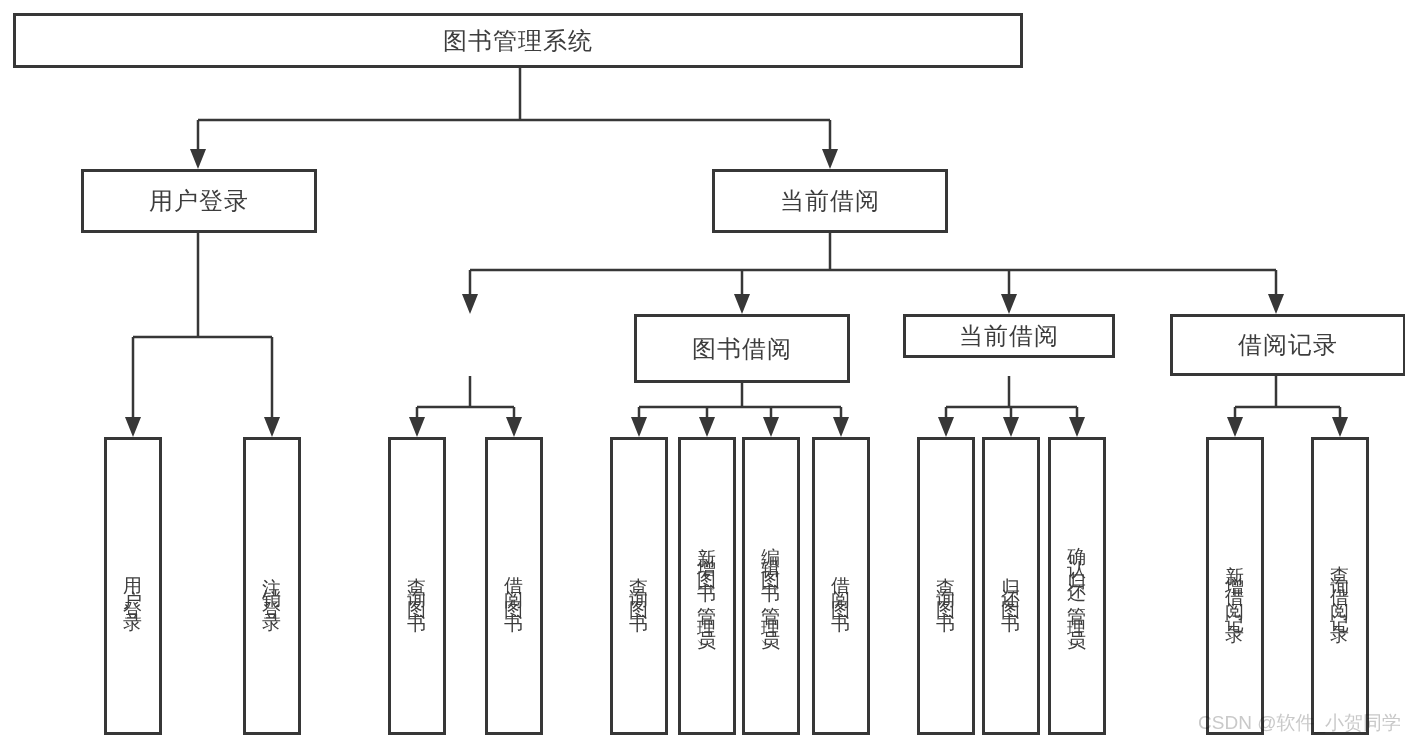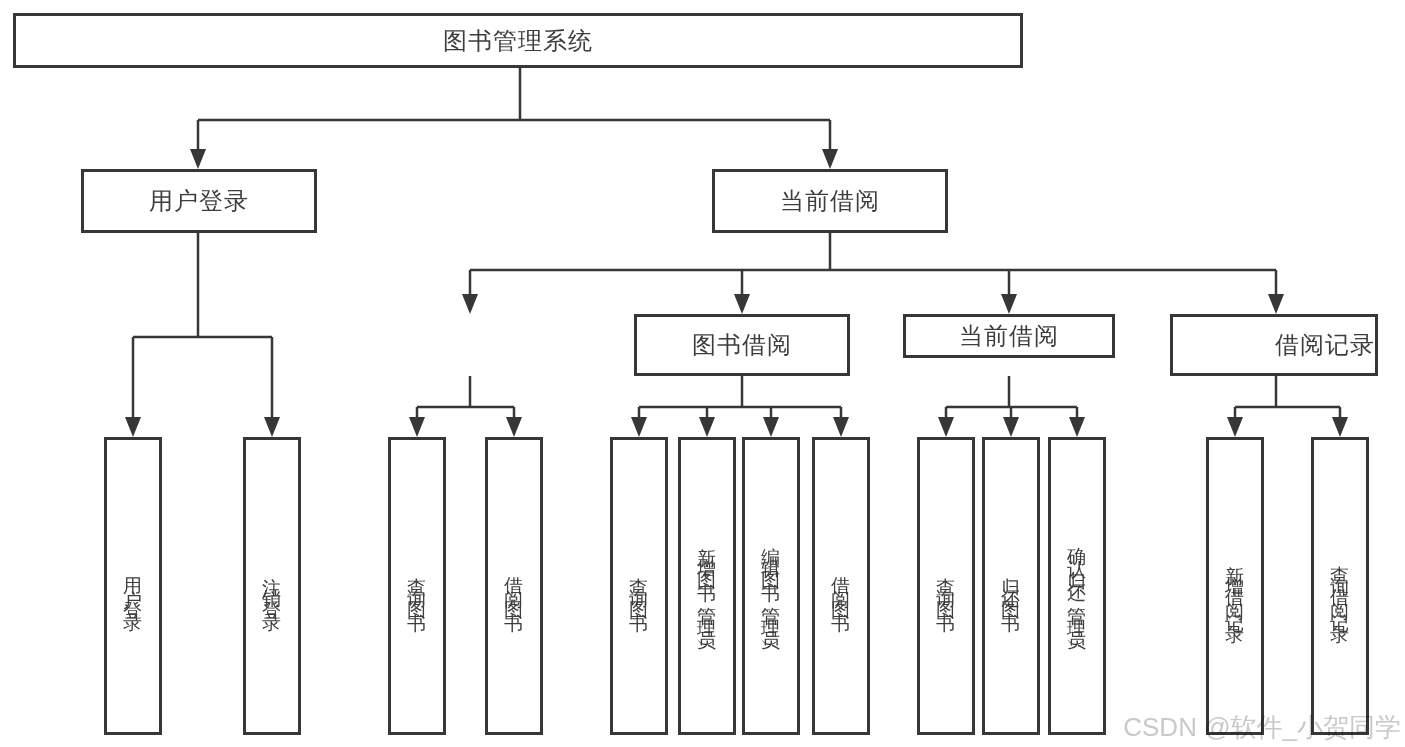--- a/index.html
+++ b/index.html
@@ -32,36 +32,36 @@
     line-height:1;
     white-space:nowrap;
   }
   
   .n-root{left:13px;top:13px;width:1010px;height:55px;}
   
   .n-login{left:81px;top:169px;width:236px;height:64px;}
   .n-mgmt{left:712px;top:169px;width:236px;height:64px;}
   
   .n-rec {left:362px;top:314px;width:216px;height:62px;}
-  .n-bor {left:634px;top:314px;width:216px;height:62px;}
+  .n-bor {left:634px;top:314px;width:216px;height:69px;}
   .n-cur {left:903px;top:314px;width:212px;height:44px;}
-  .n-recd{left:1170px;top:314px;width:208px;height:62px;justify-content:flex-end;}
+  .n-recd{left:1170px;top:314px;width:236px;height:62px;}
   
   .leaf{top:437px;width:58px;height:298px;}
   .lf1 {left:104px;}  .lf2 {left:243px;}
   .lf3 {left:388px;}  .lf4 {left:485px;}
   .lf5 {left:610px;}  .lf6 {left:678px;}
   .lf7 {left:742px;}  .lf8 {left:812px;}
   .lf9 {left:917px;}  .lf10{left:982px;}
   .lf11{left:1048px;} .lf12{left:1206px;}
   .lf13{left:1311px;}
   #watermark{
     position:absolute;
     right:4px;top:710px;
-    font-size:26px;
+    font-size:19px;
     color:#c9c9c9;
     white-space:nowrap;
     z-index:3;
     mix-blend-mode:multiply;
   }
   line{stroke:#373737;stroke-width:2.5;}
   polygon{fill:#373737;stroke:none;}
 </style>
 </head>
 <body>

